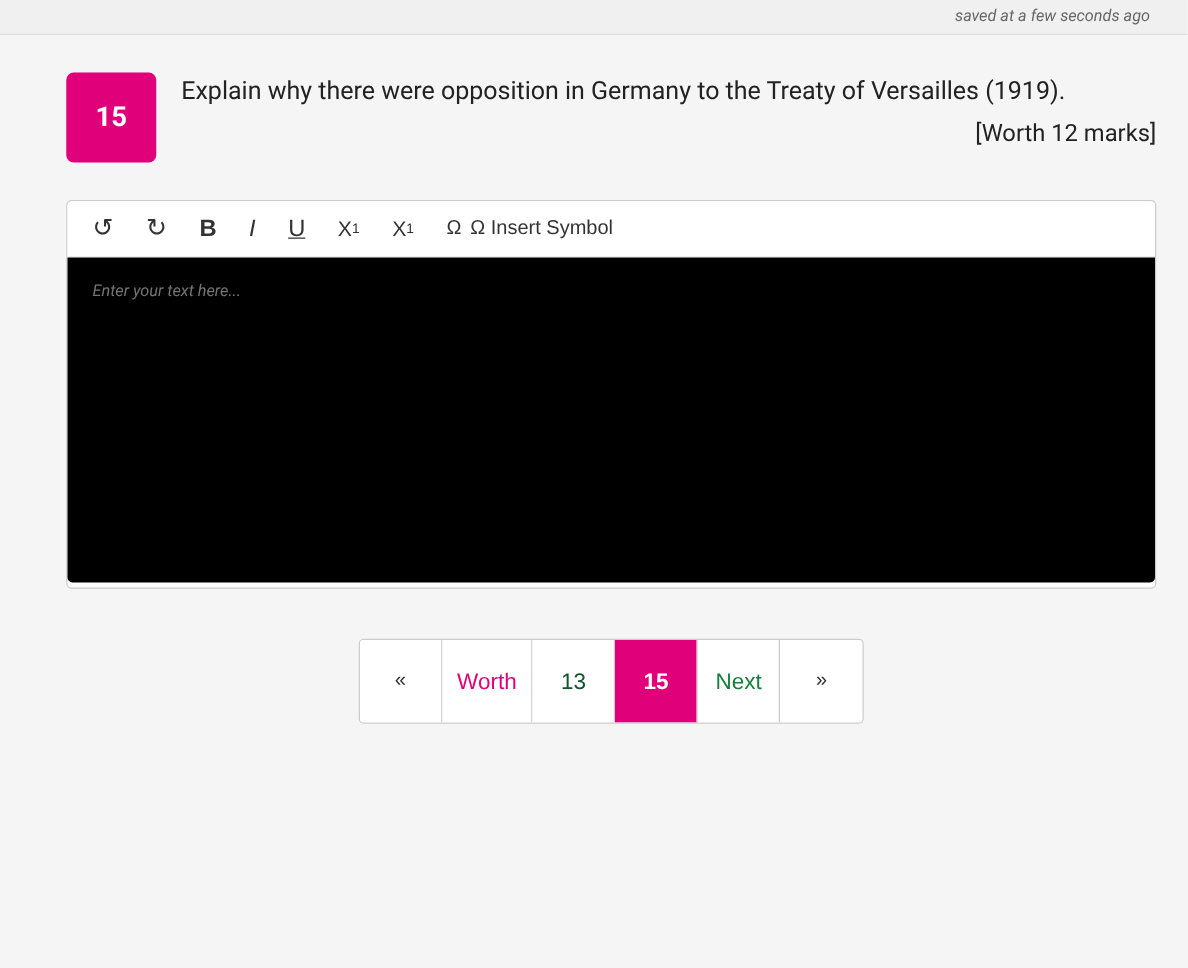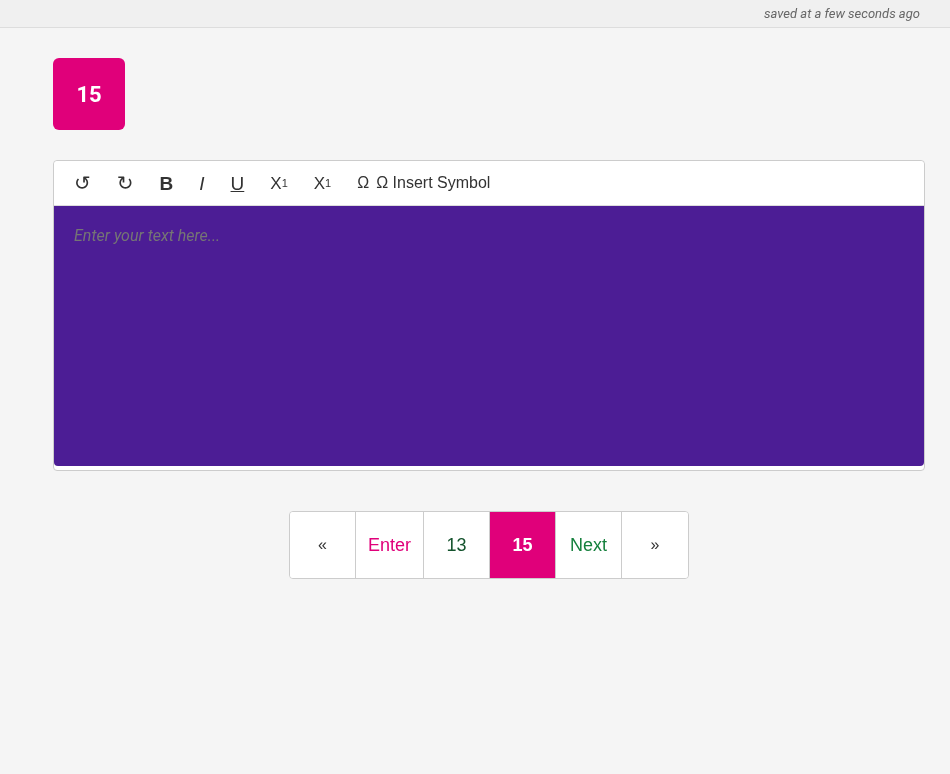--- a/index.html
+++ b/index.html
@@ -137,29 +137,29 @@
       color: #333;
       cursor: pointer;
       background: none;
       border: none;
       padding: 2px 4px;
     }
 
     .editor-area {
       min-height: 260px;
       padding: 20px 20px;
-      font-size: 16px;
+      font-size: 13px;
       color: #aaa;
       font-style: italic;
       cursor: text;
       outline: none;
       border: none;
       width: 100%;
       resize: none;
-      background: #4c1d95;
+      background: #000000;
       border-radius: 0 0 4px 4px;
       font-family: inherit;
     }
 
     .pagination-container {
       display: flex;
       justify-content: center;
       margin-top: 10px;
     }
 
@@ -215,20 +215,24 @@
 <body>
 
 <div class="top-bar">
   <span class="top-bar-text">saved at a few seconds ago</span>
 </div>
 
 <div class="main-content">
 
   <div class="question-block">
     <div class="question-number-badge">15</div>
+    <div class="question-text-block">
+      <div class="question-text">Explain why there were opposition in Germany to the Treaty of Versailles (1919).</div>
+      <span class="question-marks">[Worth 12 marks]</span>
+    </div>
   </div>
 
   <div class="editor-container">
     <div class="editor-toolbar">
       <button class="toolbar-btn" title="Undo" style="font-size:20px;">↺</button>
       <button class="toolbar-btn" title="Redo" style="font-size:20px;">↻</button>
       <button class="toolbar-btn toolbar-btn-bold" title="Bold">B</button>
       <button class="toolbar-btn toolbar-btn-italic" title="Italic">I</button>
       <button class="toolbar-btn toolbar-btn-underline" title="Underline">U</button>
       <button class="toolbar-btn toolbar-btn-sub" title="Subscript">X<sub style="font-size:11px;">1</sub></button>
@@ -237,21 +241,21 @@
         <span>Ω</span>
         <span style="margin-left:2px;">Ω Insert Symbol</span>
       </button>
     </div>
     <textarea class="editor-area" placeholder="Enter your text here..." style=""></textarea>
   </div>
 
   <div class="pagination-container">
     <div class="pagination">
       <button class="page-btn page-btn-arrow">«</button>
-      <button class="page-btn">Enter</button>
+      <button class="page-btn">Worth</button>
       <button class="page-btn page-btn-number">13</button>
       <button class="page-btn page-btn-active">15</button>
       <button class="page-btn page-btn-next-text">Next</button>
       <button class="page-btn page-btn-arrow">»</button>
     </div>
   </div>
 
 </div>
 
 </body></html>

